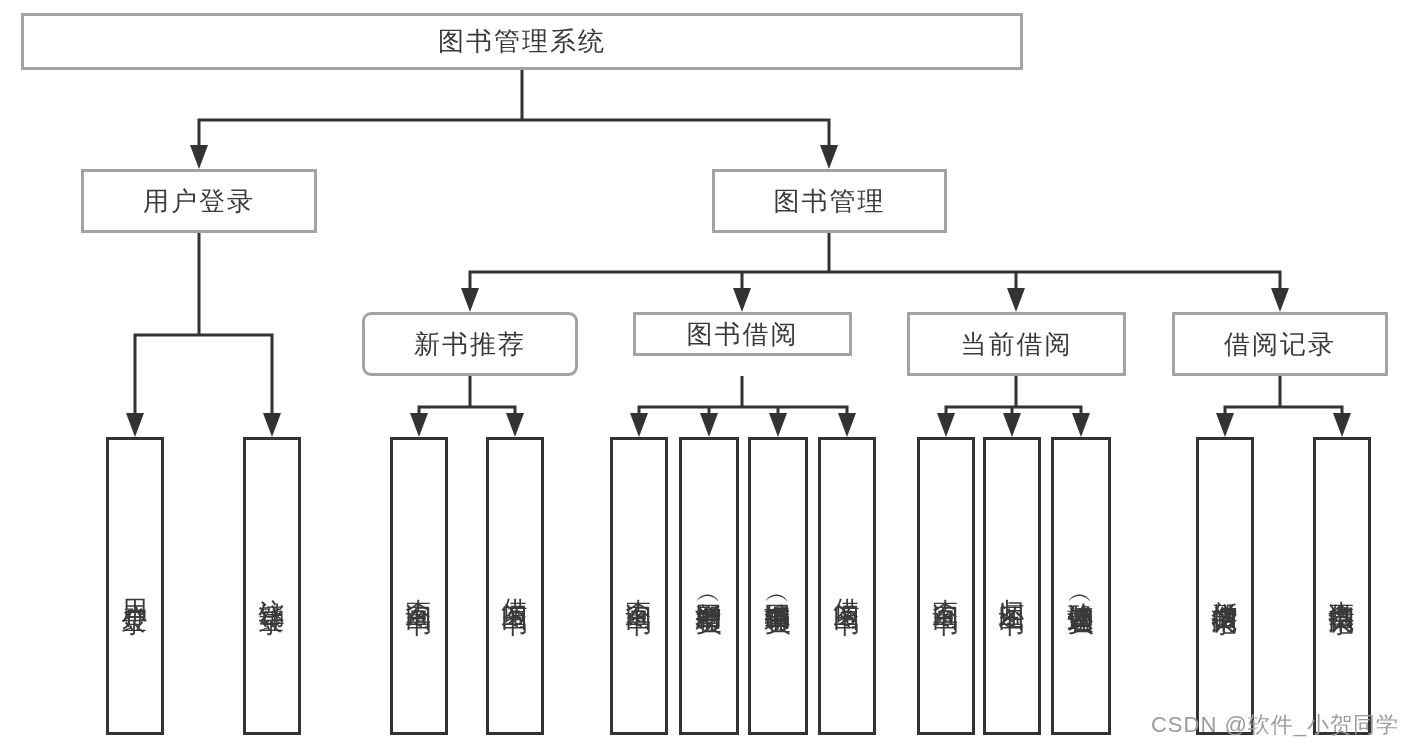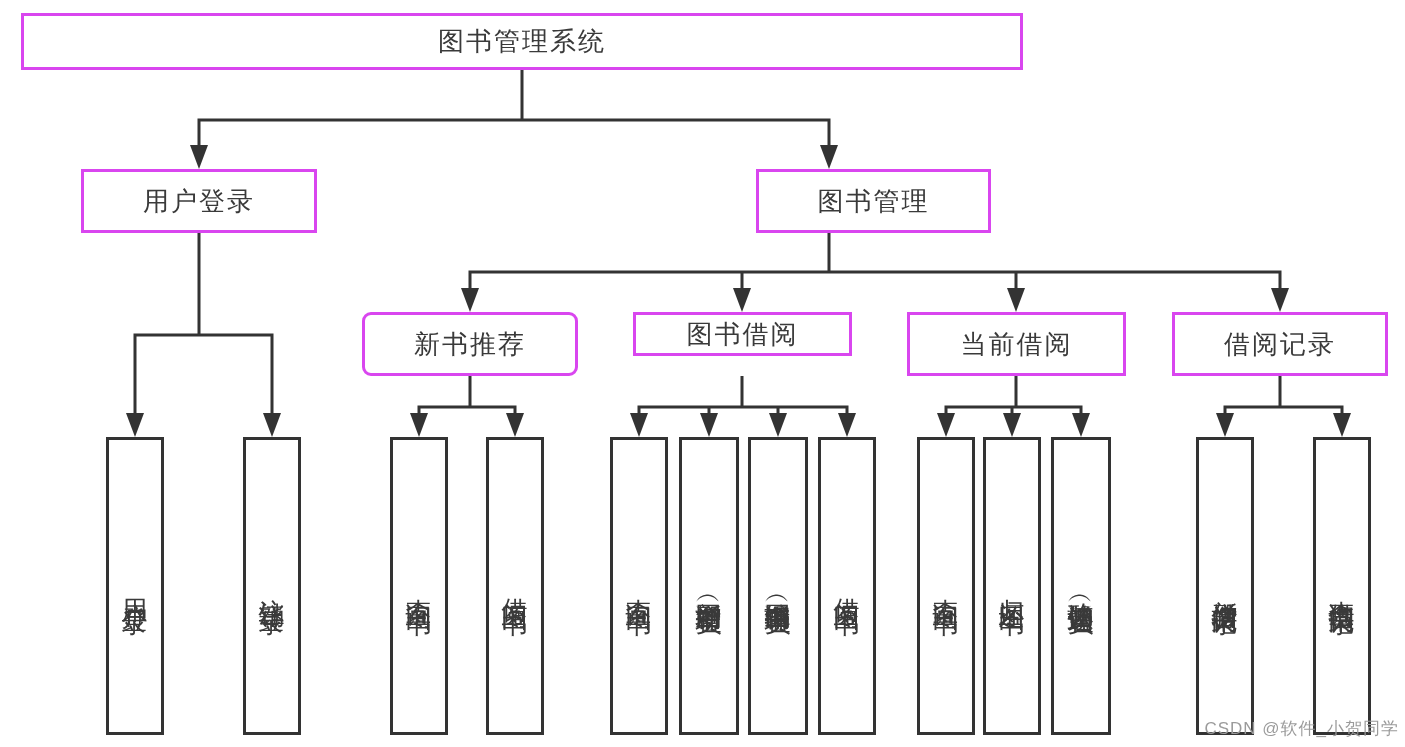--- a/index.html
+++ b/index.html
@@ -8,21 +8,21 @@
     width:1405px;height:747px;
     background:#ffffff;
     font-family:"Liberation Sans","DejaVu Sans",sans-serif;
     color:#333;
     overflow:hidden;
   }
   #wires{position:absolute;left:0;top:0;width:1405px;height:747px;}
   .box{
     position:absolute;
     box-sizing:border-box;
-    border:3px solid #d946ef;
+    border:3px solid #a3a3a3;
     background:#fff;
     display:flex;
     align-items:center;
     justify-content:center;
     font-size:26px;
     letter-spacing:2px;
     color:#3a3a3a;
     white-space:nowrap;
   }
   .vbox{
@@ -39,21 +39,21 @@
   .vbox .vtext{
     writing-mode:vertical-rl;
     text-orientation:mixed;
     letter-spacing:4px;
     line-height:1;
   }
   #watermark{
     position:absolute;
     right:6px;
     bottom:7px;
-    font-size:17px;
+    font-size:22px;
     letter-spacing:1px;
     color:#9b9b9b;
   }
 </style>
 </head>
 <body>
 
 <div id="stage">
 
   <svg id="wires" viewBox="0 0 1405 747" xmlns="http://www.w3.org/2000/svg">
@@ -103,21 +103,21 @@
     </g>
   </svg>
 
   <div class="box" style="left:21px;top:13px;width:1002px;height:57px;">
     <span>图书管理系统</span>
   </div>
 
   <div class="box" style="left:81px;top:169px;width:236px;height:64px;">
     <span>用户登录</span>
   </div>
-  <div class="box" style="left:712px;top:169px;width:235px;height:64px;margin-left:44px;">
+  <div class="box" style="left:712px;top:169px;width:235px;height:64px;">
     <span>图书管理</span>
   </div>
 
   <div class="box" style="left:362px;top:312px;width:216px;height:64px;border-radius:9px;">
     <span>新书推荐</span>
   </div>
   <div class="box" style="left:633px;top:312px;width:219px;height:44px;">
     <span>图书借阅</span>
   </div>
   <div class="box" style="left:1172px;top:312px;width:216px;height:64px;">

